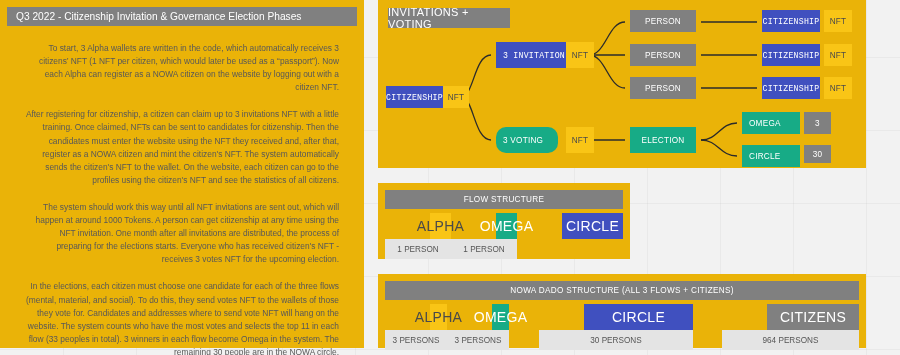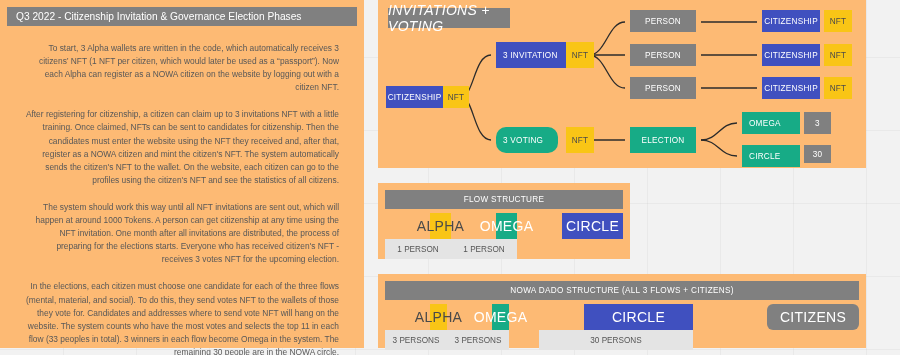--- a/index.html
+++ b/index.html
@@ -21,21 +21,21 @@
     background-image:
       linear-gradient(to right, rgba(0,0,0,0.035) 1px, transparent 1px),
       linear-gradient(to bottom, rgba(0,0,0,0.035) 1px, transparent 1px);
     background-size: 73px 73px;
     background-position: 63px 57px;
     pointer-events: none;
   }
 
   .card {
     position: absolute;
-    background: #fdba74;
+    background: #eab308;
     box-sizing: border-box;
   }
 
   
   #left-panel {
     left: 0px;
     top: 0px;
     width: 364px;
     height: 348px;
     padding: 7px;
@@ -92,40 +92,39 @@
     display: flex;
     align-items: center;
     justify-content: center;
     font-size: 8.2px;
     letter-spacing: 0.25px;
     color: #ffffff;
     white-space: nowrap;
     z-index: 3;
   }
   .node.grey   { background: #808080; }
-  .node.blue   { background: #4050bf; }
+  .node.blue   { background: #4050bf; font-family: Liberation Mono, monospace; }
   .node.green  { background: #17ab86; }
   .node.yellow { background: #f9c516; color: #4a4a4a; }
   .node.left-align { justify-content: flex-start; padding-left: 7px; }
 
   #diagram-title {
     position: absolute;
     left: 10px;
     top: 8px;
     width: 122px;
     height: 20px;
     background: #808080;
     color: #ffffff;
     display: flex;
     align-items: center;
     justify-content: center;
-    font-size: 14px;
+    font-size: 11px;
     letter-spacing: 0.3px;
     z-index: 3;
-    font-style: italic;
   }
 
   #diagram-svg {
     position: absolute;
     left: 0;
     top: 0;
     width: 488px;
     height: 168px;
     z-index: 1;
   }
@@ -155,21 +154,21 @@
     font-size: 14px;
     letter-spacing: 0.3px;
     color: #ffffff;
     box-sizing: border-box;
     white-space: nowrap;
     margin-left: 45px;
   }
   .tbl-col-head.yellow { background: #f9c516; color: #4a4a4a; }
   .tbl-col-head.green  { background: #17ab86; }
   .tbl-col-head.blue   { background: #4050bf; }
-  .tbl-col-head.grey   { background: #808080; border-radius: 6px; }
+  .tbl-col-head.grey   { background: #808080; }
   .tbl-col-val {
     height: 20px;
     display: flex;
     align-items: center;
     justify-content: center;
     font-size: 8.2px;
     color: #555555;
     background: #e4e4e4;
     box-sizing: border-box;
     white-space: nowrap;
@@ -277,15 +276,16 @@
       <div class="tbl-col-val">3 PERSONS</div>
     </div>
     <div class="spacer" style="width:30px;"></div>
     <div class="tbl-group" style="width:154px;">
       <div class="tbl-col-head blue">CIRCLE</div>
       <div class="tbl-col-val">30 PERSONS</div>
     </div>
     <div class="spacer" style="width:29px;"></div>
     <div class="tbl-group" style="width:137px;">
       <div class="tbl-col-head grey">CITIZENS</div>
+      <div class="tbl-col-val">964 PERSONS</div>
     </div>
   </div>
 </div>
 
 </body></html>

